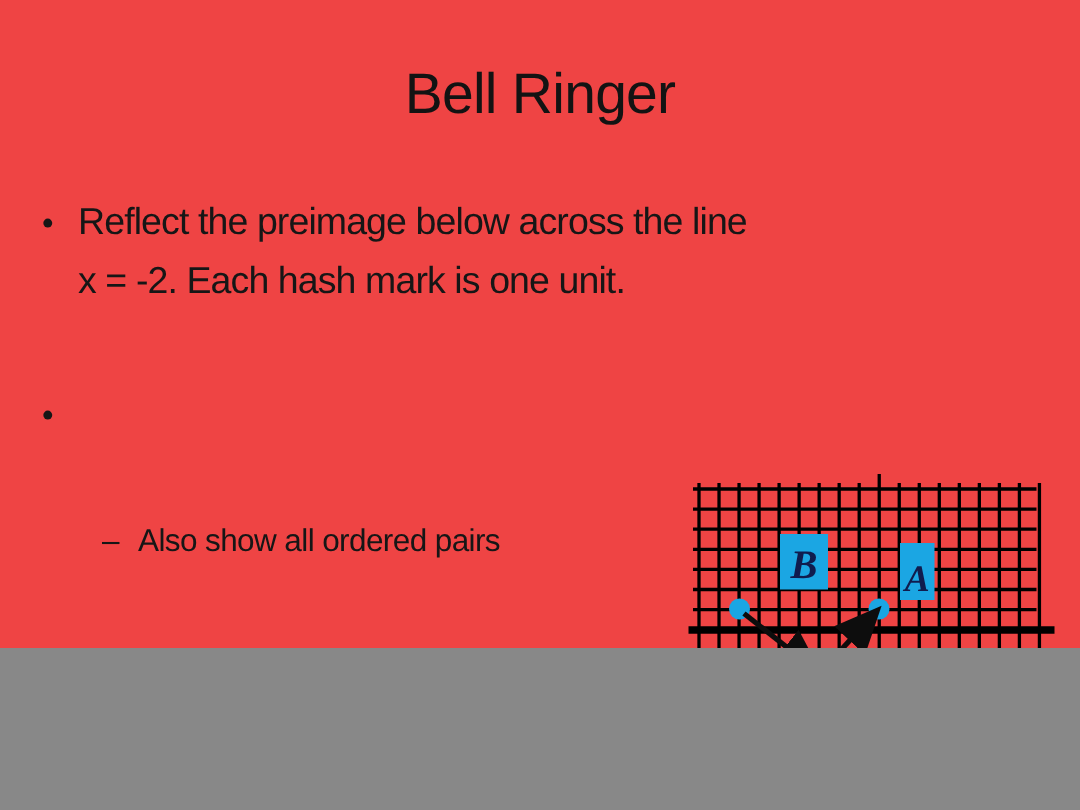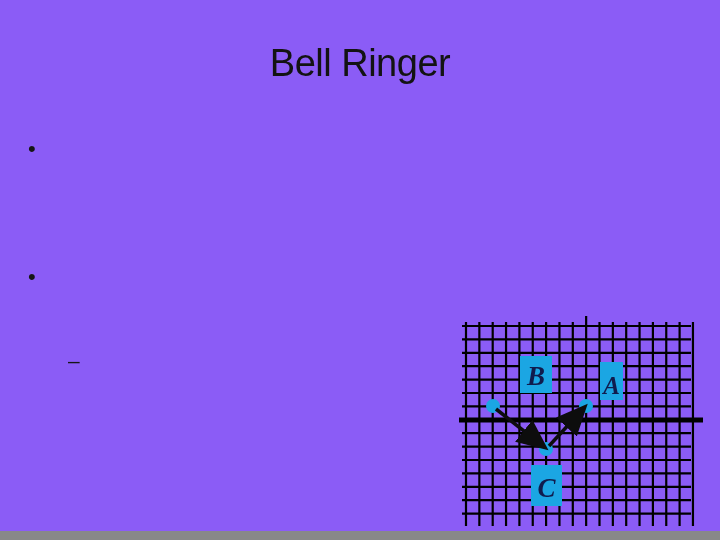--- a/index.html
+++ b/index.html
@@ -1,20 +1,20 @@
 <!DOCTYPE html>
 <html><head>
 <meta charset="utf-8">
 <style>
   html,body{margin:0;padding:0;background:#888;}
   .slide{
     position:relative;
-    width:720px;height:531px;
+    width:720px;height:432px;
     margin:0 auto;
-    background:#8b5cf6;
+    background:#ef4444;
     overflow:hidden;
     font-family:"Liberation Sans", sans-serif;
     color:#161616;
   }
   .title{
     position:absolute;
     left:0;right:0;top:40px;
     text-align:center;
     font-size:38px;
     line-height:46px;
@@ -57,28 +57,31 @@
 </style>
 </head>
 <body>
 
 <div class="slide">
 
   <div class="title">Bell Ringer</div>
 
   <div class="bullet-row b1">
     <span class="marker">•</span>
+    <span class="btext">Reflect the preimage below across the line
+x = -2. Each hash mark is one unit.</span>
   </div>
 
   <div class="bullet-row b2">
     <span class="marker">•</span>
   </div>
 
   <div class="bullet-row sub">
     <span class="marker">–</span>
+    <span class="btext">Also show all ordered pairs</span>
   </div>
 
   <div class="figure-wrap">
     <svg id="grid-svg" viewBox="0 0 246 216">
         <defs>
           <marker id="arrow" markerWidth="10" markerHeight="8" refX="7" refY="4" orient="auto">
             <path d="M0,0 L9,4 L0,8 z" fill="#0d0d0d"></path>
           </marker>
         </defs>
         <line x1="8" y1="8" x2="8" y2="212" stroke="#000000" stroke-width="2.2"></line>

